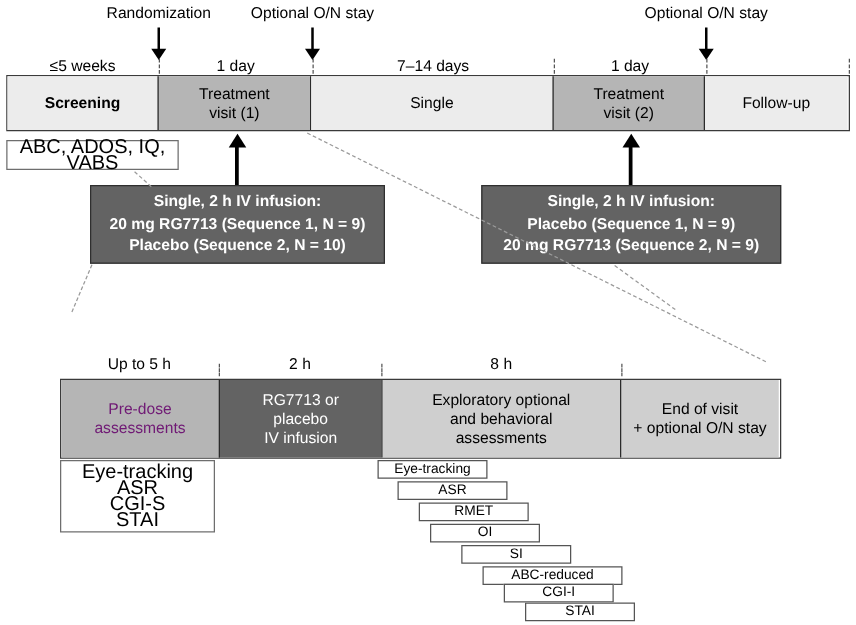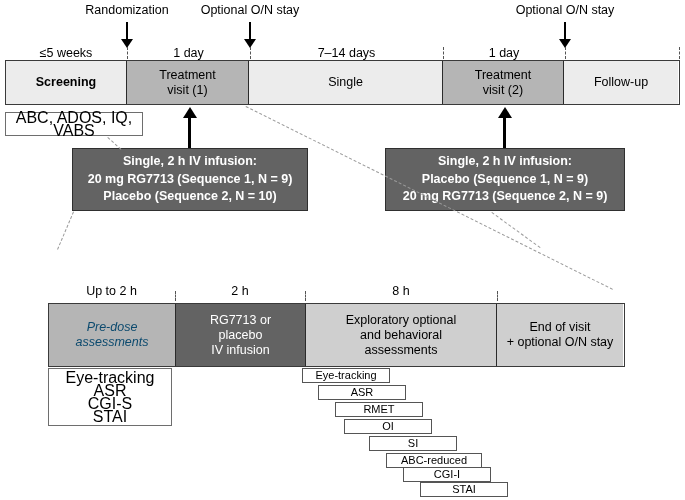--- a/index.html
+++ b/index.html
@@ -41,21 +41,21 @@
 
   
   .dbox{position:absolute;background:#636363;border:1.4px solid #2f2f2f;box-sizing:border-box;
         color:#fff;font-weight:bold;font-size:12.5px;line-height:17.5px;text-align:center;
         display:flex;flex-direction:column;align-items:center;justify-content:center;}
 
   
   .dp{position:absolute;left:48px;top:303px;width:577px;height:64px;border:1.3px solid #3a3a3a;box-sizing:border-box;}
   .dseg{position:absolute;top:0;height:100%;display:flex;align-items:center;justify-content:center;
         text-align:center;font-size:12.5px;line-height:15px;box-sizing:border-box;}
-  .dseg.mid{background:#b5b5b5;color:#0c4a6e;font-style:italic;}
+  .dseg.mid{background:#b5b5b5;color:#701a75;}
   .dseg.dark{background:#636363;color:#fff;}
   .dseg.lite{background:#cfcfcf;color:#000;}
   .dseg.bl{border-left:1.6px solid #2b2b2b;}
 
   .dtick{position:absolute;width:0;border-left:1.4px dashed #555;height:10px;top:291px;}
 
   
   .conn{position:absolute;border-top:1.2px dashed #9a9a9a;transform-origin:0 0;height:0;}
 
   
@@ -133,21 +133,21 @@
 <div class="conn" style="left:246px;top:106px;width:410px;transform:rotate(26.5deg);"></div>
 
 <div class="conn" style="left:74px;top:212px;width:41px;transform:rotate(113deg);"></div>
 
 <div class="conn" style="left:492px;top:212px;width:60px;transform:rotate(36deg);"></div>
 
 <div class="dtick" style="left:175px;"></div>
 <div class="dtick" style="left:305px;"></div>
 <div class="dtick" style="left:497px;"></div>
 
-<div class="dur" style="left:48px;top:284px;width:127px;">Up to 2 h</div>
+<div class="dur" style="left:48px;top:284px;width:127px;">Up to 5 h</div>
 <div class="dur" style="left:175px;top:284px;width:130px;">2 h</div>
 <div class="dur" style="left:305px;top:284px;width:192px;">8 h</div>
 
 <div class="dp">
   <div class="dseg mid" style="left:0px;width:126px;white-space:pre-line;">Pre-dose
 assessments</div>
   <div class="dseg dark bl" style="left:126px;width:130px;white-space:pre-line;">RG7713 or
 placebo
 IV infusion</div>
   <div class="dseg lite bl" style="left:256px;width:191px;white-space:pre-line;">Exploratory optional
@@ -162,15 +162,15 @@
   <span>ASR</span>
   <span>CGI-S</span>
   <span>STAI</span>
 </div>
 
 <div class="sbox" style="left:302px;top:368px;width:88px;">Eye-tracking</div>
 <div class="sbox" style="left:318px;top:385px;width:88px;">ASR</div>
 <div class="sbox" style="left:335px;top:402px;width:88px;">RMET</div>
 <div class="sbox" style="left:344px;top:419px;width:88px;">OI</div>
 <div class="sbox" style="left:369px;top:436px;width:88px;">SI</div>
-<div class="sbox" style="left:386px;top:453px;width:96px;text-align:right;">ABC-reduced</div>
+<div class="sbox" style="left:386px;top:453px;width:112px;text-align:right;">ABC-reduced</div>
 <div class="sbox" style="left:403px;top:467px;width:88px;">CGI-I</div>
 <div class="sbox" style="left:420px;top:482px;width:88px;">STAI</div>
 
 </body></html>

